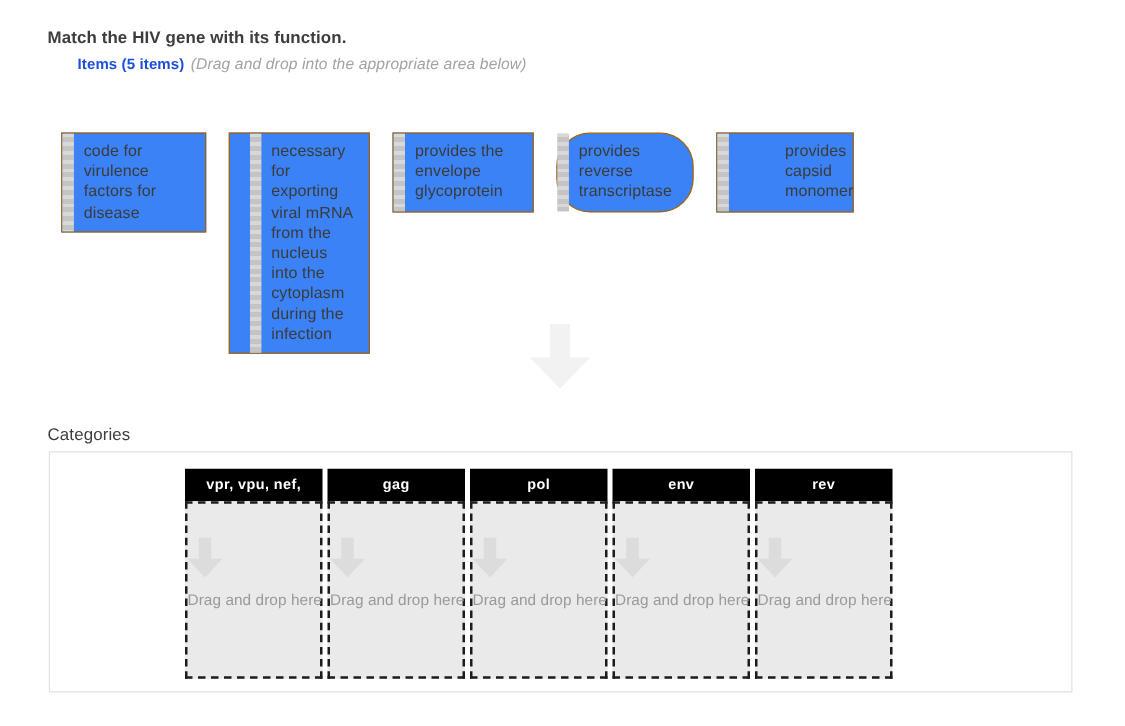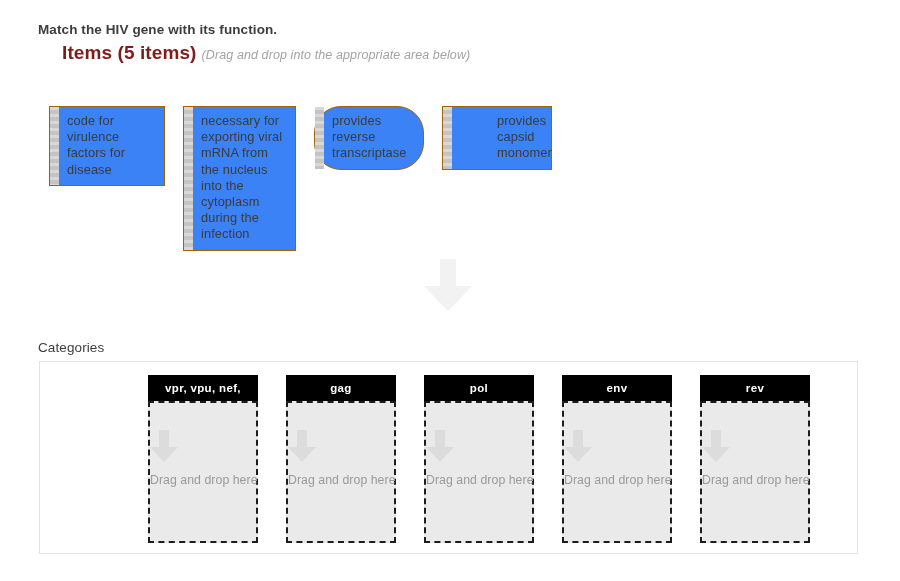--- a/index.html
+++ b/index.html
@@ -27,23 +27,23 @@
     font-weight: bold;
   }
 
   .items-line {
     position: absolute;
     left: 62px;
     top: 42px;
     white-space: nowrap;
   }
   .items-label {
-    font-size: 19px;
+    font-size: 12px;
     font-weight: bold;
-    color: #7f1d1d;
+    color: #1d4ed8;
     letter-spacing: 0.1px;
   }
   .items-hint {
     font-size: 12.5px;
     font-style: italic;
     color: #a3a3a3;
     margin-left: 5px;
     letter-spacing: 0.1px;
   }
 
@@ -77,21 +77,21 @@
   }
   .drag-text {
     flex: 1 1 auto;
     padding: 6px 9px 7px 8px;
     font-size: 12.8px;
     line-height: 16.2px;
     color: #3b3b3b;
     letter-spacing: 0.1px;
   }
   .w-card-0 { width: 116px; }
-  .w-card-1 { width: 113px; }
+  .w-card-1 { width: 113px; padding-left: 16px; }
   .w-card-2 { width: 113px; }
   .w-card-3 { width: 110px; border-radius: 27px; }
   .w-card-4 { width: 110px; gap: 37px; }
 
   
   .transfer-arrow {
     position: absolute;
     left: 424px;
     top: 259px;
     width: 48px;
@@ -117,21 +117,21 @@
     border: 1px solid #e2e2e2;
     background: #ffffff;
     box-sizing: border-box;
   }
 
   .category-row {
     position: absolute;
     left: 108px;
     top: 13px;
     display: flex;
-    gap: 28px;
+    gap: 4px;
   }
   .category-col {
     width: 110px;
   }
   .category-header {
     height: 26px;
     background: #000000;
     color: #ffffff;
     font-size: 11.5px;
     font-weight: bold;
@@ -180,20 +180,24 @@
   <div class="drag-card w-card-0">
     <div class="drag-grip"></div>
     <div class="drag-text">code for virulence factors for disease</div>
   </div>
 
   <div class="drag-card w-card-1">
     <div class="drag-grip"></div>
     <div class="drag-text">necessary for exporting viral mRNA from the nucleus into the cytoplasm during the infection</div>
   </div>
 
+  <div class="drag-card w-card-2">
+    <div class="drag-grip"></div>
+    <div class="drag-text">provides the envelope glycoprotein</div>
+  </div>
 
   <div class="drag-card w-card-3">
     <div class="drag-grip"></div>
     <div class="drag-text">provides reverse transcriptase</div>
   </div>
 
   <div class="drag-card w-card-4">
     <div class="drag-grip"></div>
     <div class="drag-text">provides capsid monomer</div>
   </div>

